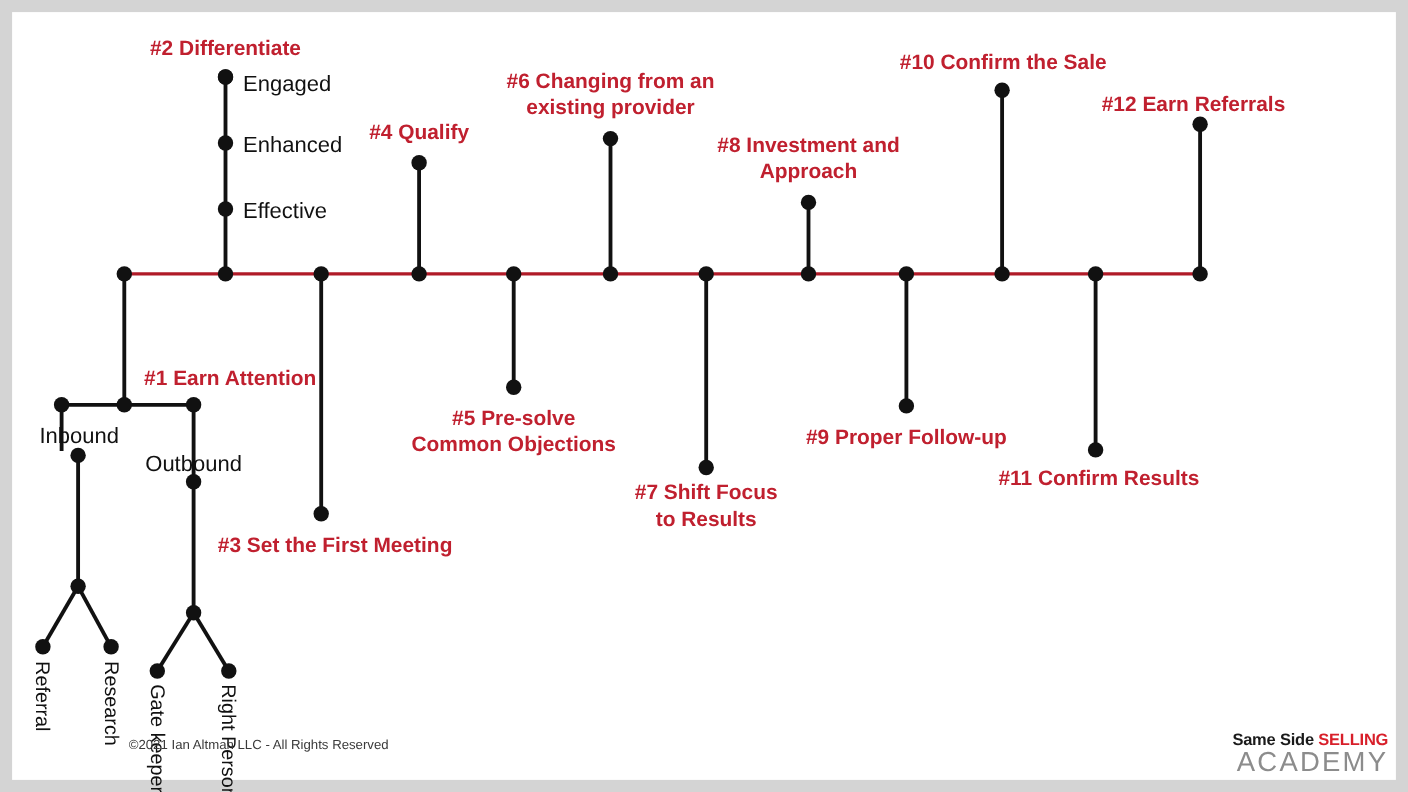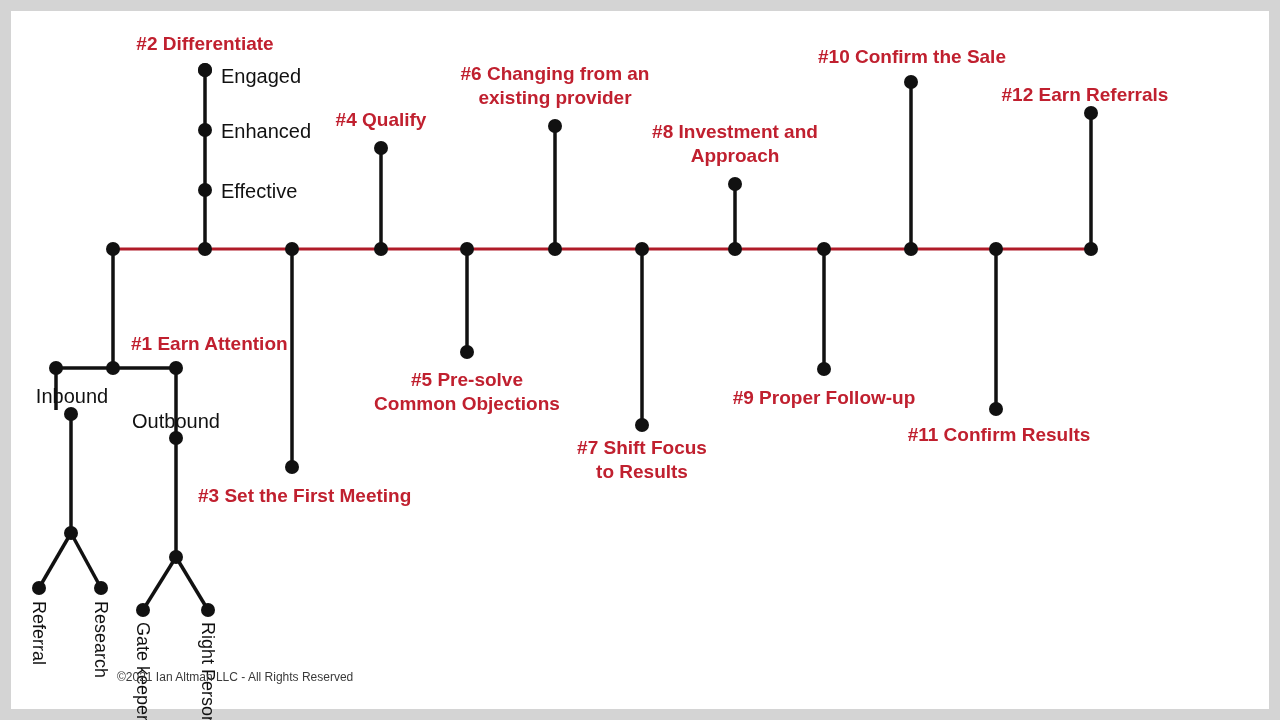--- a/index.html
+++ b/index.html
@@ -189,13 +189,19 @@
         <text x="72" y="403" class="branch-label" text-anchor="middle">Inbound</text>
         <text x="33" y="601" class="leaf-label" text-anchor="start" transform="rotate(90 33 601)">Referral</text>
         <text x="95" y="601" class="leaf-label" text-anchor="start" transform="rotate(90 95 601)">Research</text>
         <text x="176" y="428" class="branch-label" text-anchor="middle">Outbound</text>
         <text x="137" y="622" class="leaf-label" text-anchor="start" transform="rotate(90 137 622)">Gate keeper</text>
         <text x="202" y="622" class="leaf-label" text-anchor="start" transform="rotate(90 202 622)">Right Person</text>
       </g>
     <text id="copyright" class="copyright-text" x="117" y="681">©2021 Ian Altman LLC - All Rights Reserved</text>
   </svg>
 
+  <div id="logo">
+    <div class="logo-top">
+      <span>Same Side </span><span class="logo-selling">SELLING</span>
+    </div>
+    <div class="logo-bottom">ACADEMY</div>
+  </div>
 </div>
 
 </body></html>

